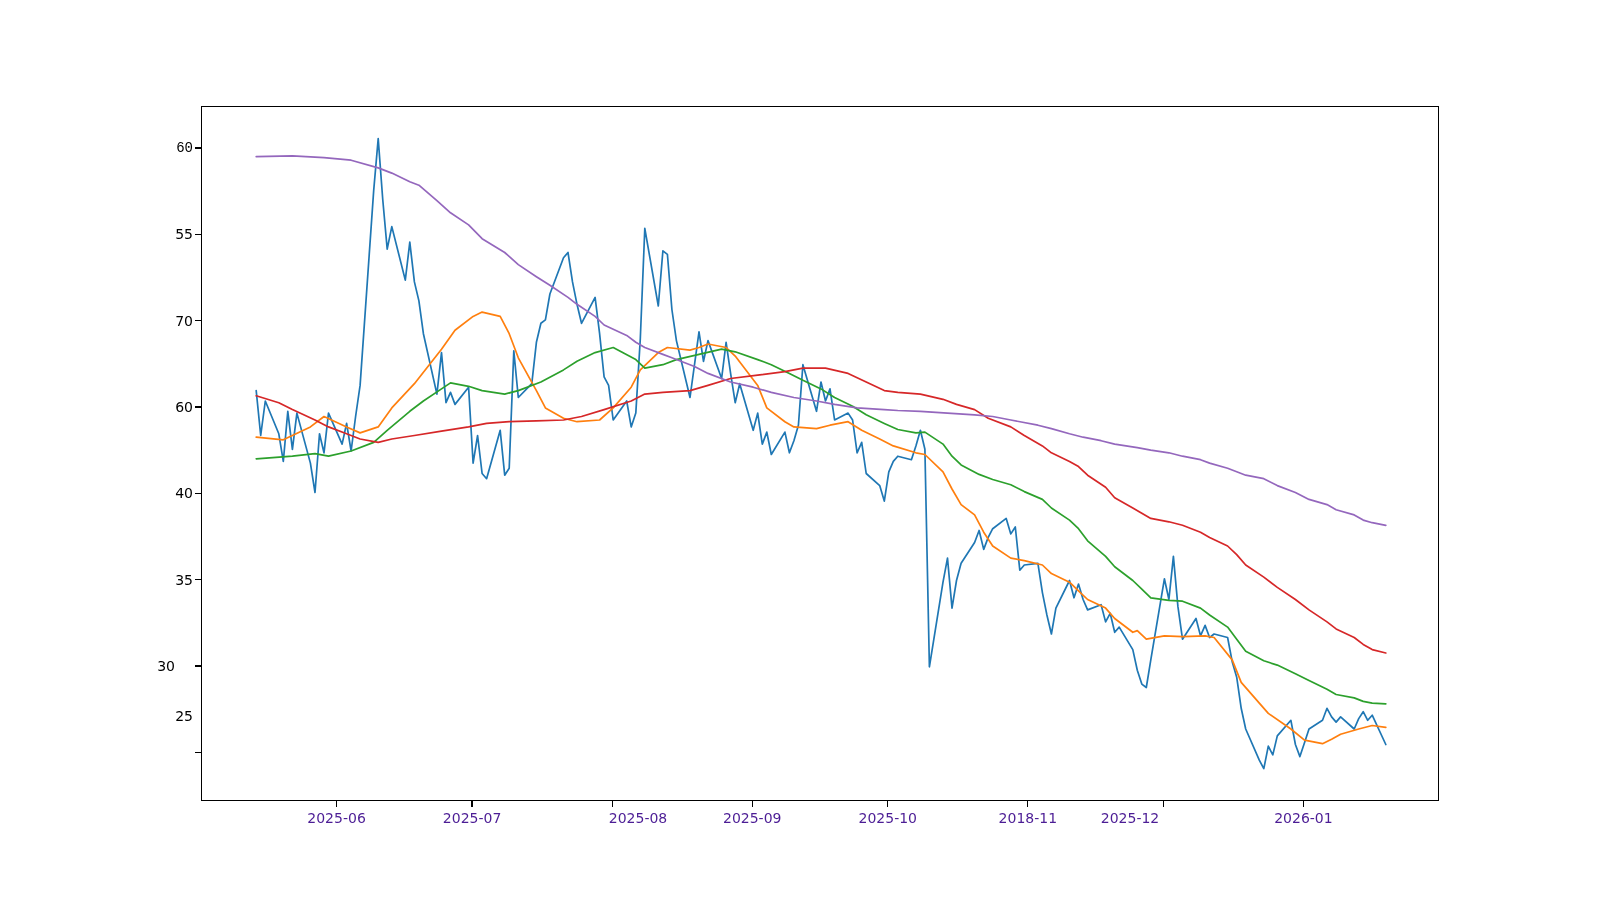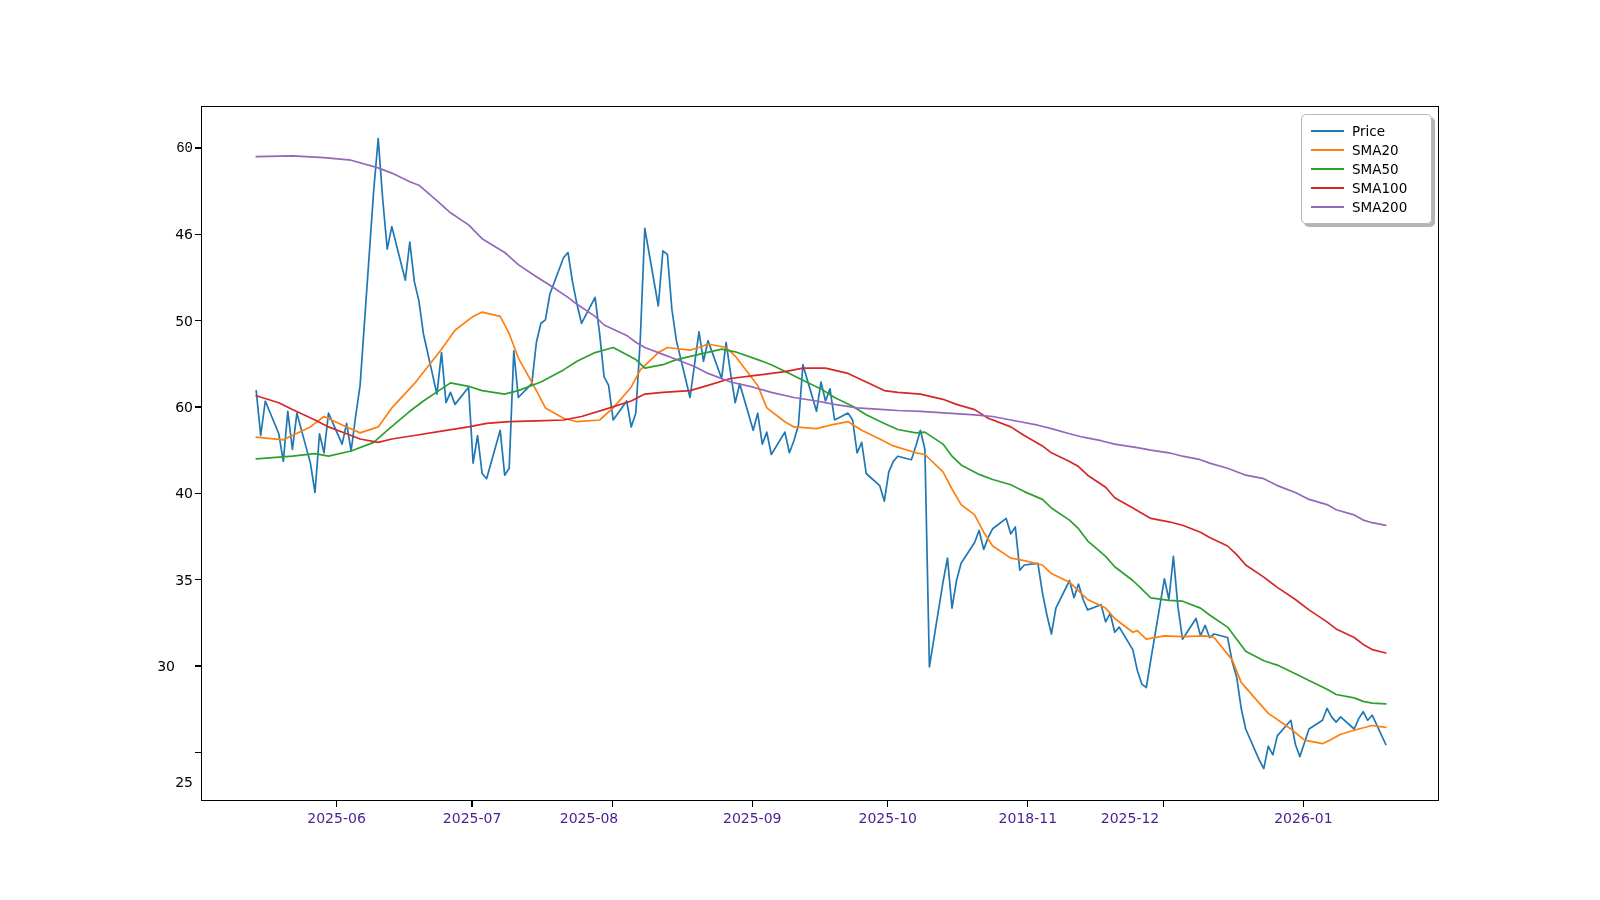--- a/index.html
+++ b/index.html
@@ -22,68 +22,46 @@
 
 <div id="figure">
   <div id="plot-area" style="left: 201px; top: 106px; width: 1238px; height: 695px; border-color: rgb(0, 0, 0);">
     <svg id="chart-svg" width="1238" height="695" viewBox="0 0 1238 695">
         <polyline points="54.2,283.6 58.7,328.5 63.3,294.0 76.8,326.8 81.3,354.4 85.8,304.3 90.4,342.3 94.9,306.1 108.4,356.1 113.0,385.5 117.5,326.8 122.0,345.8 126.5,306.1 140.1,337.1 144.6,316.4 149.1,344.0 153.6,309.5 158.1,278.4 171.7,83.4 176.2,31.6 180.7,92.0 185.2,142.1 189.8,119.6 203.3,173.1 207.8,135.2 212.4,174.9 216.9,193.9 221.4,226.7 234.9,287.1 239.5,245.6 244.0,295.7 248.5,285.4 253.0,297.4 266.6,280.2 271.1,356.1 275.6,328.5 280.1,366.5 284.6,371.7 298.2,323.3 302.7,368.2 307.2,361.3 311.8,243.9 316.3,290.5 329.8,276.7 334.4,235.3 338.9,216.3 343.4,212.9 347.9,187.0 361.5,150.7 366.0,145.5 370.5,174.9 375.0,197.3 379.5,216.3 393.1,190.4 397.6,226.7 402.1,269.8 406.6,278.4 411.2,313.0 424.7,294.0 429.2,319.9 433.8,306.1 438.3,231.8 442.8,121.4 456.3,199.0 460.9,143.8 465.4,147.3 469.9,202.5 474.4,233.6 488.0,290.5 492.5,257.7 497.0,224.9 501.5,254.3 506.0,233.6 519.6,271.5 524.1,235.3 528.6,266.4 533.2,295.7 537.7,276.7 551.2,323.3 555.7,306.1 560.3,337.1 564.8,325.1 569.3,347.5 582.9,325.1 587.4,345.8 591.9,333.7 596.4,318.2 600.9,257.7 614.5,304.3 619.0,275.0 623.5,294.0 628.0,281.9 632.6,313.0 646.1,306.1 650.6,313.0 655.1,345.8 659.7,335.4 664.2,366.5 677.7,378.6 682.3,394.1 686.8,364.8 691.3,354.4 695.8,349.2 709.4,352.7 713.9,338.9 718.4,323.3 722.9,342.3 727.4,559.8 741.0,475.2 745.5,451.1 750.0,501.1 754.5,473.5 759.1,456.3 772.6,435.5 777.1,423.5 781.7,442.4 786.2,430.4 790.7,421.7 804.2,411.4 808.8,426.9 813.3,420.0 817.8,463.2 822.3,458.0 835.9,456.3 840.4,485.6 844.9,508.0 849.4,527.0 853.9,501.1 867.5,473.5 872.0,490.8 876.5,477.0 881.1,492.5 885.6,502.9 899.1,497.7 903.6,514.9 908.2,506.3 912.7,525.3 917.2,520.1 930.8,542.6 935.3,563.3 939.8,577.1 944.3,580.5 948.8,552.9 962.4,471.8 966.9,492.5 971.4,449.4 975.9,499.4 980.5,532.2 994.0,511.5 998.5,528.8 1003.1,518.4 1007.6,530.5 1012.1,527.0 1025.6,530.5 1030.2,554.7 1034.7,570.2 1039.2,601.3 1043.7,622.0 1057.3,653.1 1061.8,661.7 1066.3,639.2 1070.8,647.9 1075.3,628.9 1088.9,613.3 1093.4,637.5 1097.9,649.6 1102.5,635.8 1107.0,622.0 1120.5,613.3 1125.0,601.3 1129.6,609.9 1134.1,615.1 1138.6,609.9 1152.2,622.0 1156.7,611.6 1161.2,604.7 1165.7,613.3 1170.2,608.2 1183.8,637.5" fill="none" stroke="#1f77b4" stroke-width="1.7" stroke-linejoin="round" stroke-linecap="round"></polyline>
         <polyline points="54.2,330.2 81.3,332.8 108.4,319.9 122.0,309.5 144.6,319.9 158.1,325.9 176.2,319.9 189.8,300.9 212.4,276.7 239.5,242.2 253.0,223.2 271.1,209.4 280.1,205.1 298.2,209.4 307.2,226.7 316.3,250.8 334.4,283.6 343.4,300.9 361.5,311.2 375.0,314.7 397.6,313.0 411.2,300.9 429.2,280.2 438.3,262.9 456.3,245.6 465.4,240.5 488.0,243.1 497.0,240.5 506.0,237.0 524.1,240.5 533.2,249.1 555.7,278.4 564.8,300.9 582.9,314.7 591.9,319.9 614.5,321.6 628.0,318.2 646.1,314.7 659.7,323.3 677.7,332.0 691.3,338.9 713.9,345.8 722.9,347.5 741.0,364.8 750.0,382.0 759.1,397.6 772.6,407.9 781.7,425.2 790.7,439.0 808.8,451.1 822.3,453.7 840.4,458.0 849.4,466.6 867.5,475.2 876.5,483.9 885.6,492.5 903.6,501.1 912.7,511.5 930.8,525.3 935.3,523.6 944.3,532.2 962.4,528.8 980.5,529.6 1003.1,528.8 1012.1,530.5 1030.2,552.9 1039.2,575.4 1057.3,596.1 1066.3,606.4 1088.9,622.0 1102.5,633.2 1120.5,636.7 1129.6,632.3 1138.6,627.2 1156.7,622.0 1170.2,618.5 1183.8,620.3" fill="none" stroke="#ff7f0e" stroke-width="1.7" stroke-linejoin="round" stroke-linecap="round"></polyline>
         <polyline points="54.2,351.8 90.4,349.2 113.0,346.6 126.5,349.2 149.1,344.0 171.7,335.4 185.2,323.3 207.8,304.3 221.4,294.0 239.5,281.9 248.5,275.9 266.6,279.3 280.1,283.6 302.7,287.1 316.3,283.6 338.9,275.0 361.5,262.9 375.0,254.3 393.1,245.6 411.2,240.5 433.8,252.6 442.8,261.2 460.9,257.7 474.4,252.6 497.0,247.4 519.6,242.2 533.2,244.8 555.7,252.6 569.3,257.7 587.4,266.4 600.9,273.3 619.0,281.9 632.6,290.5 650.6,299.2 664.2,307.8 682.3,316.4 695.8,322.5 713.9,325.9 722.9,325.1 741.0,337.1 750.0,349.2 759.1,357.9 777.1,367.4 790.7,372.5 808.8,377.7 822.3,384.6 840.4,392.4 849.4,401.0 867.5,413.1 876.5,421.7 885.6,433.8 903.6,449.4 912.7,459.7 930.8,473.5 939.8,482.1 948.8,490.8 966.9,493.4 980.5,494.2 998.5,501.1 1007.6,508.0 1025.6,520.1 1034.7,532.2 1043.7,544.3 1061.8,553.8 1075.3,558.1 1093.4,566.7 1107.0,573.6 1125.0,582.3 1134.1,587.5 1152.2,590.9 1161.2,594.4 1170.2,596.1 1183.8,596.9" fill="none" stroke="#2ca02c" stroke-width="1.7" stroke-linejoin="round" stroke-linecap="round"></polyline>
         <polyline points="54.2,288.8 76.8,295.7 90.4,302.6 113.0,313.0 126.5,319.9 144.6,326.8 158.1,332.0 176.2,335.4 189.8,332.0 212.4,328.5 239.5,324.2 266.6,319.9 284.6,316.4 307.2,314.7 334.4,313.8 361.5,313.0 379.5,309.5 402.1,302.6 429.2,294.0 442.8,287.1 460.9,285.4 488.0,283.6 506.0,278.4 528.6,271.5 555.7,268.1 582.9,264.6 600.9,261.2 623.5,261.2 646.1,266.4 664.2,275.0 682.3,283.6 695.8,285.4 718.4,287.1 741.0,292.3 754.5,297.4 772.6,302.6 786.2,311.2 808.8,319.9 822.3,328.5 840.4,338.9 849.4,345.8 867.5,354.4 876.5,359.6 885.6,368.2 903.6,380.3 912.7,390.7 930.8,401.0 939.8,406.2 948.8,411.4 966.9,414.8 980.5,418.3 998.5,425.2 1007.6,430.4 1025.6,439.0 1034.7,447.6 1043.7,458.0 1061.8,470.1 1075.3,480.4 1093.4,492.5 1107.0,502.9 1125.0,514.9 1134.1,521.9 1152.2,530.5 1161.2,537.4 1170.2,542.6 1183.8,546.0" fill="none" stroke="#d62728" stroke-width="1.7" stroke-linejoin="round" stroke-linecap="round"></polyline>
         <polyline points="54.2,49.7 90.4,48.9 122.0,50.6 149.1,53.2 176.2,60.9 189.8,66.1 207.8,74.7 216.9,78.2 234.9,93.7 248.5,105.8 266.6,117.9 280.1,131.7 302.7,145.5 316.3,157.6 334.4,169.7 347.9,178.3 366.0,190.4 375.0,197.3 393.1,209.4 402.1,218.0 424.7,228.4 433.8,235.3 442.8,240.5 460.9,247.4 469.9,250.8 492.5,259.5 506.0,266.4 528.6,275.0 551.2,280.2 569.3,285.4 591.9,290.5 614.5,294.0 632.6,297.4 655.1,300.9 682.3,302.6 695.8,303.5 718.4,304.3 745.5,306.1 772.6,307.8 790.7,309.5 808.8,313.0 835.9,318.2 849.4,321.6 867.5,326.8 881.1,330.2 899.1,333.7 912.7,337.1 935.3,340.6 948.8,343.2 966.9,345.8 980.5,349.2 998.5,352.7 1007.6,356.1 1025.6,361.3 1034.7,364.8 1043.7,368.2 1061.8,371.7 1075.3,378.6 1093.4,385.5 1107.0,392.4 1125.0,397.6 1134.1,402.7 1152.2,407.9 1161.2,413.1 1170.2,415.7 1183.8,418.3" fill="none" stroke="#9467bd" stroke-width="1.7" stroke-linejoin="round" stroke-linecap="round"></polyline>
       </svg>
-    <div id="legend" style="top: 7px; right: 6px; width: 131px; height: 110px;">
-        <div class="legend-row">
-          <span class="legend-swatch" style="background: rgb(31, 119, 180);"></span>
-          <span class="legend-label">Price</span>
-        </div>
-        <div class="legend-row">
-          <span class="legend-swatch" style="background: rgb(255, 127, 14);"></span>
-          <span class="legend-label">SMA20</span>
-        </div>
-        <div class="legend-row">
-          <span class="legend-swatch" style="background: rgb(44, 160, 44);"></span>
-          <span class="legend-label">SMA50</span>
-        </div>
-        <div class="legend-row">
-          <span class="legend-swatch" style="background: rgb(214, 39, 40);"></span>
-          <span class="legend-label">SMA100</span>
-        </div>
-        <div class="legend-row">
-          <span class="legend-swatch" style="background: rgb(148, 103, 189);"></span>
-          <span class="legend-label">SMA200</span>
-        </div>
-      </div>
   </div>
   <div id="y-axis">
-      <div class="ytick-label" style="left: 145px; top: 774px;">25</div>
+      <div class="ytick-label" style="left: 145px; top: 708px;">25</div>
       <div class="tick-mark" style="left: 195px; top: 751.646px; width: 6px; height: 1.2px;"></div>
       <div class="ytick-label" style="left: 127px; top: 657.832px;">30</div>
       <div class="tick-mark" style="left: 195px; top: 665.332px; width: 6px; height: 1.2px;"></div>
       <div class="ytick-label" style="left: 145px; top: 571.518px;">35</div>
       <div class="tick-mark" style="left: 195px; top: 579.018px; width: 6px; height: 1.2px;"></div>
       <div class="ytick-label" style="left: 145px; top: 485.204px;">40</div>
       <div class="tick-mark" style="left: 195px; top: 492.704px; width: 6px; height: 1.2px;"></div>
       <div class="ytick-label" style="left: 145px; top: 398.89px;">60</div>
       <div class="tick-mark" style="left: 195px; top: 406.39px; width: 6px; height: 1.2px;"></div>
-      <div class="ytick-label" style="left: 145px; top: 312.577px;">50</div>
+      <div class="ytick-label" style="left: 145px; top: 312.577px;">70</div>
       <div class="tick-mark" style="left: 195px; top: 320.077px; width: 6px; height: 1.2px;"></div>
-      <div class="ytick-label" style="left: 145px; top: 226.263px;">46</div>
+      <div class="ytick-label" style="left: 145px; top: 226.263px;">55</div>
       <div class="tick-mark" style="left: 195px; top: 233.763px; width: 6px; height: 1.2px;"></div>
       <div class="ytick-label" style="left: 145px; top: 139.949px; font-family: Liberation Mono, monospace;">60</div>
       <div class="tick-mark" style="left: 195px; top: 147.449px; width: 6px; height: 1.2px;"></div>
     </div>
   <div id="x-axis">
       <div class="tick-mark" style="left: 335.947px; top: 801px; width: 1.2px; height: 6px;"></div>
       <div class="xtick-label" style="left: 296.547px; top: 810px;">2025-06</div>
       <div class="tick-mark" style="left: 471.495px; top: 801px; width: 1.2px; height: 6px;"></div>
       <div class="xtick-label" style="left: 432.095px; top: 810px;">2025-07</div>
       <div class="tick-mark" style="left: 611.561px; top: 801px; width: 1.2px; height: 6px;"></div>
-      <div class="xtick-label" style="left: 549px; top: 810px;">2025-08</div>
+      <div class="xtick-label" style="left: 598px; top: 810px;">2025-08</div>
       <div class="tick-mark" style="left: 751.626px; top: 801px; width: 1.2px; height: 6px;"></div>
       <div class="xtick-label" style="left: 712.226px; top: 810px;">2025-09</div>
       <div class="tick-mark" style="left: 887.174px; top: 801px; width: 1.2px; height: 6px;"></div>
       <div class="xtick-label" style="left: 847.774px; top: 810px;">2025-10</div>
       <div class="tick-mark" style="left: 1027.24px; top: 801px; width: 1.2px; height: 6px;"></div>
       <div class="xtick-label" style="left: 987.839px; top: 810px;">2018-11</div>
       <div class="tick-mark" style="left: 1162.79px; top: 801px; width: 1.2px; height: 6px;"></div>
       <div class="xtick-label" style="left: 1090px; top: 810px;">2025-12</div>
       <div class="tick-mark" style="left: 1302.85px; top: 801px; width: 1.2px; height: 6px;"></div>
       <div class="xtick-label" style="left: 1263.45px; top: 810px;">2026-01</div>

